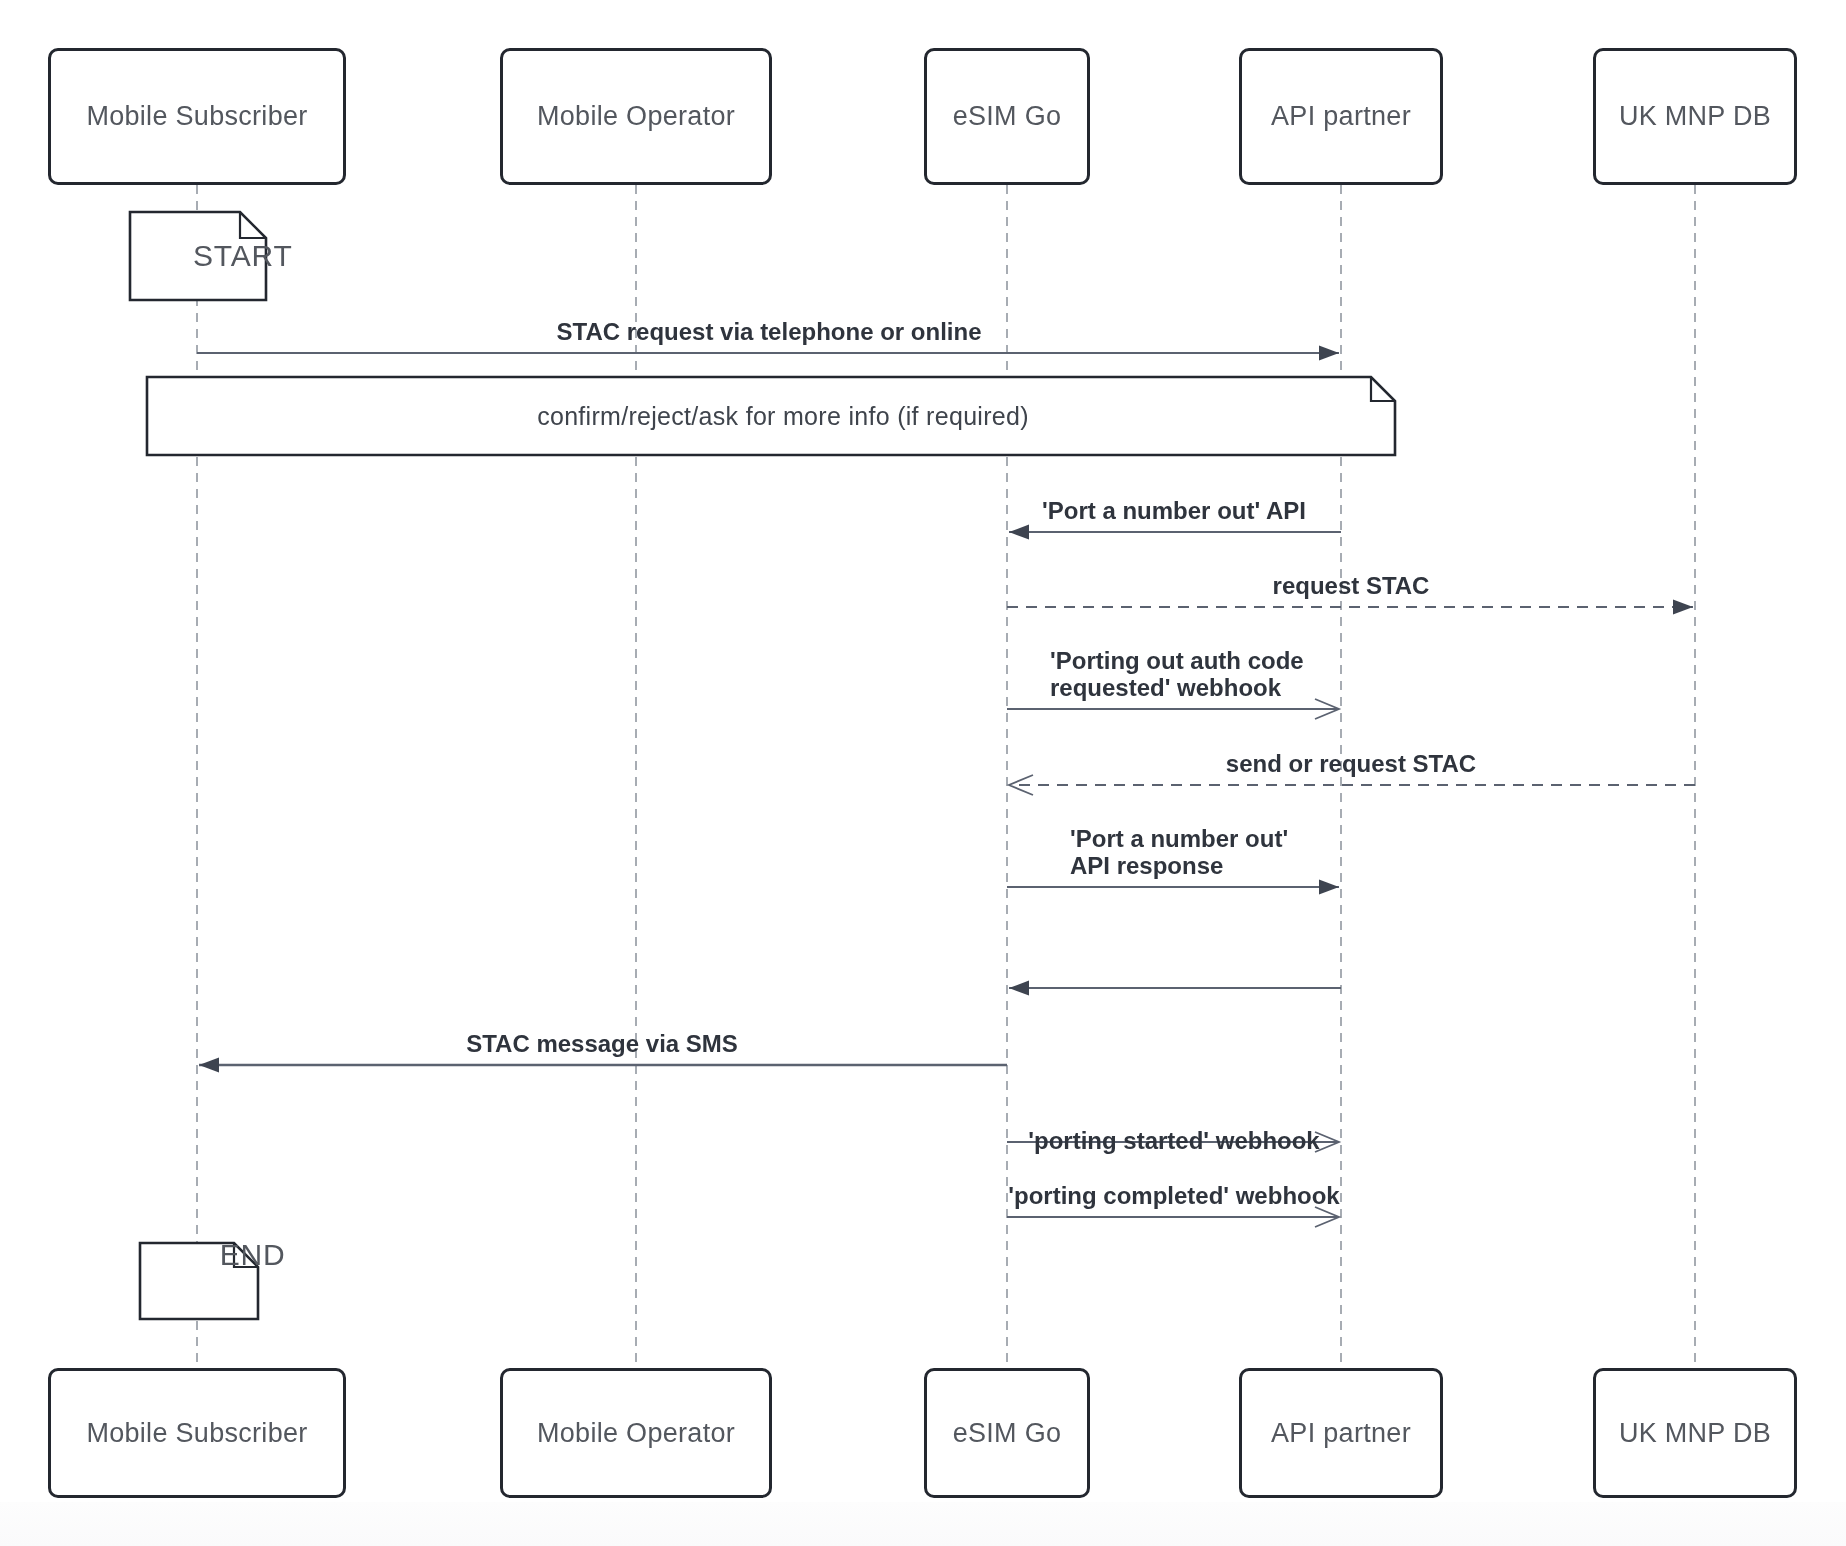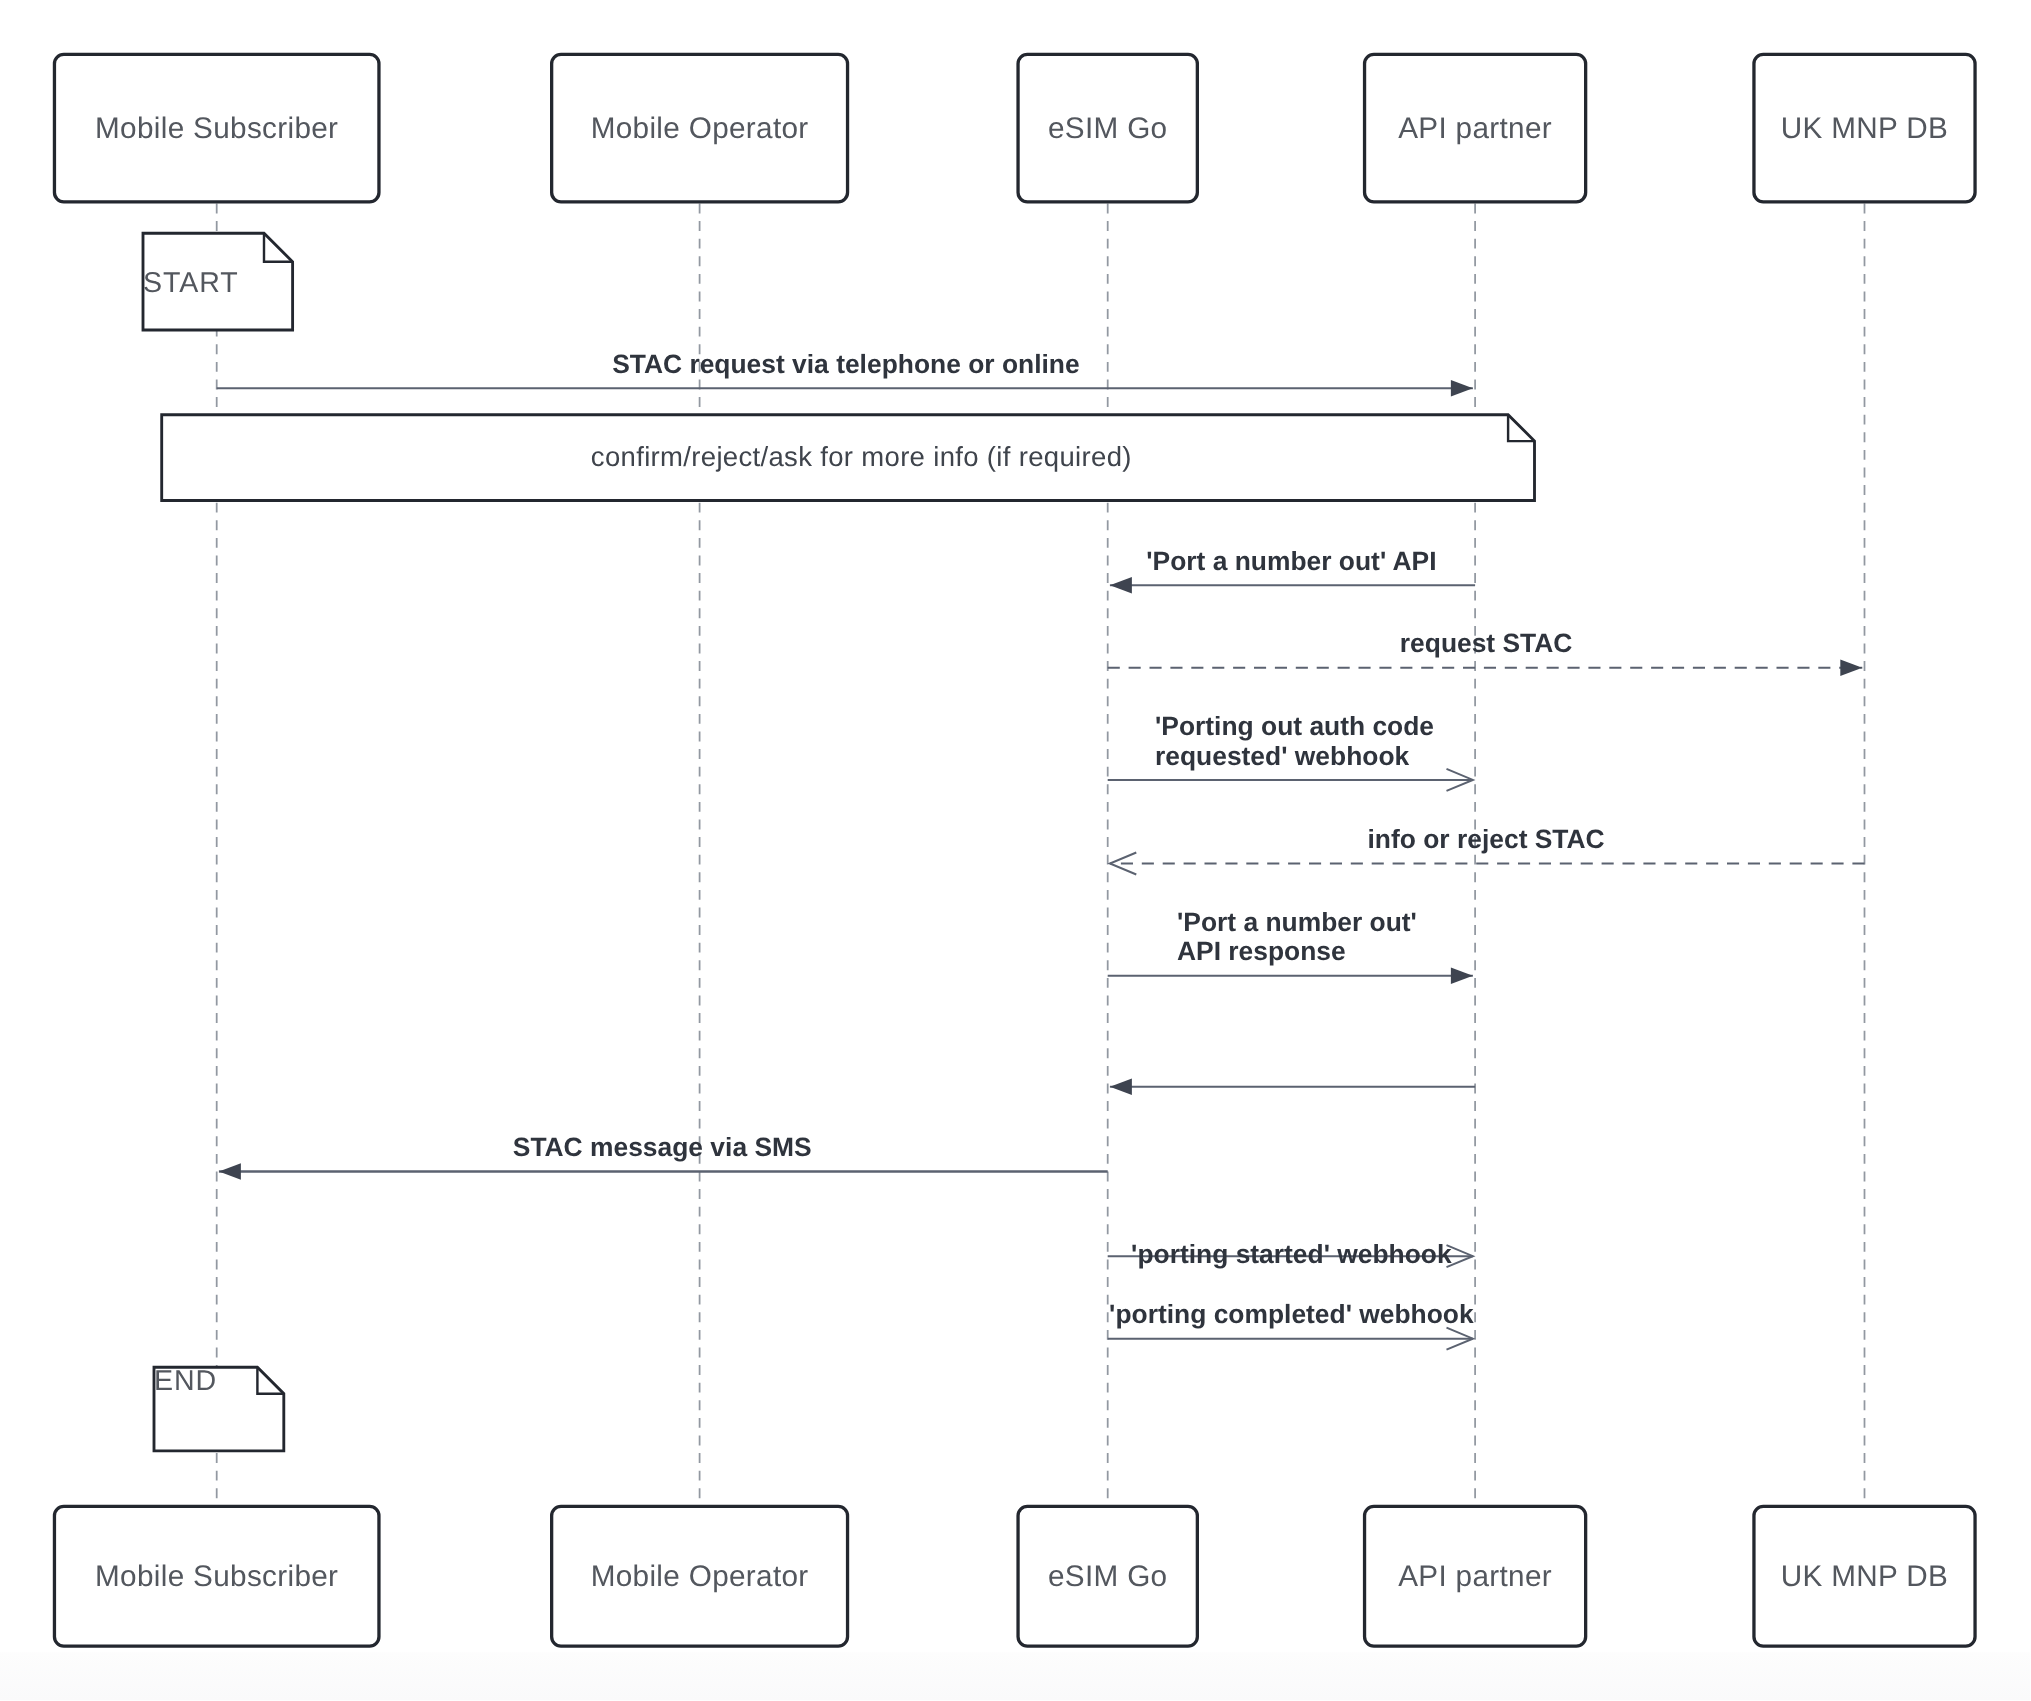--- a/index.html
+++ b/index.html
@@ -23,26 +23,27 @@
     justify-content: center;
     font-size: 27px;
     color: #53575e;
     letter-spacing: 0.3px;
     z-index: 3;
   }
   .note-label {
     position: absolute;
     display: flex;
     align-items: center;
-    justify-content: flex-start;
-    font-size: 26px;
+    justify-content: flex-end;
+    font-size: 30px;
     color: #53575e;
     letter-spacing: 0.8px;
     z-index: 4;
     pointer-events: none;
+    padding-left: 37px;
   }
   .wide-note-label {
     position: absolute;
     display: flex;
     align-items: center;
     justify-content: center;
     font-size: 25px;
     color: #3f444c;
     letter-spacing: 0.3px;
     z-index: 4;
@@ -151,21 +152,21 @@
       <div>'Port a number out' API</div>
     </div>
     <div class="msg-label centered" style="top: 572px; left: 1351px;">
       <div>request STAC</div>
     </div>
     <div class="msg-label" style="top: 647px; left: 1050px;">
       <div>'Porting out auth code</div>
       <div>requested' webhook</div>
     </div>
     <div class="msg-label centered" style="top: 750px; left: 1351px;">
-      <div>info or reject STAC</div>
+      <div>send or request STAC</div>
     </div>
     <div class="msg-label" style="top: 825px; left: 1070px;">
       <div>'Port a number out'</div>
       <div>API response</div>
     </div>
     <div class="msg-label centered" style="top: 1030px; left: 602px;">
       <div>STAC message via SMS</div>
     </div>
     <div class="msg-label centered" style="top: 1107px; left: 1174px; margin-top: 20px;">
       <div>'porting started' webhook</div>

